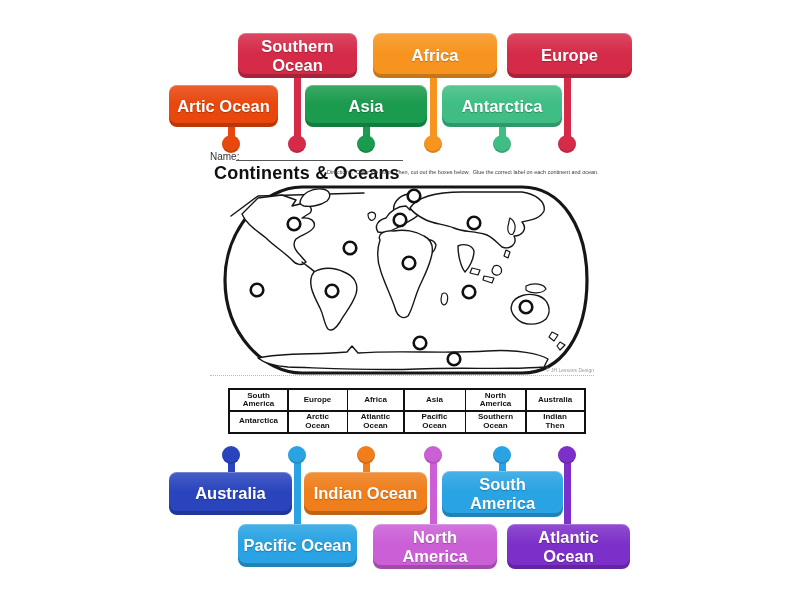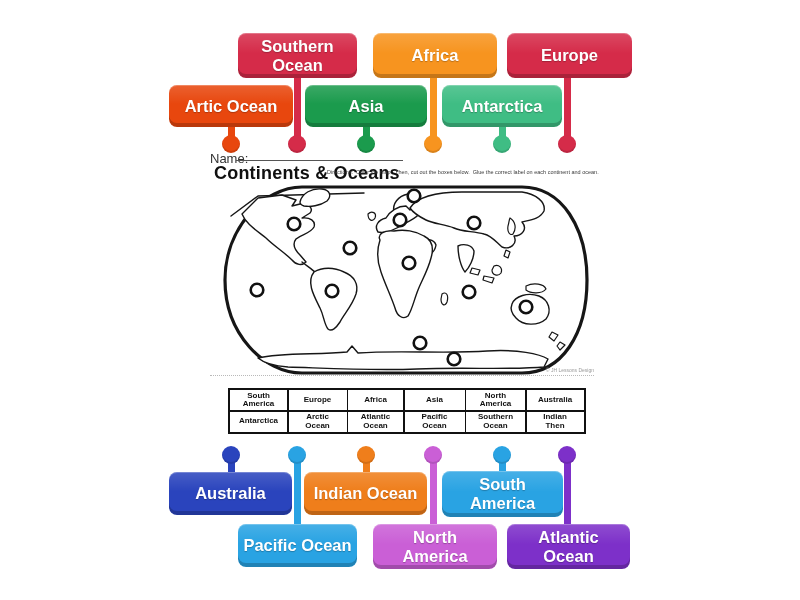--- a/index.html
+++ b/index.html
@@ -11,21 +11,21 @@
   .dot{position:absolute;width:18px;height:18px;border-radius:50%;
        box-shadow:inset 0 -2px 0 rgba(0,0,0,.12);z-index:3;}
   .pill{position:absolute;border-radius:8px;color:#fff;font-weight:700;font-size:16.5px;
         line-height:19px;display:flex;align-items:center;justify-content:center;
         text-align:center;white-space:pre-line;z-index:2;padding:1px 2px;box-sizing:border-box;
         background-image:linear-gradient(rgba(255,255,255,.14),rgba(255,255,255,0) 45%);
         box-shadow:inset 0 -4px 0 rgba(0,0,0,.20), inset 0 1px 0 rgba(255,255,255,.25);
         text-shadow:0 1px 1px rgba(0,0,0,.25);cursor:pointer;}
 
   
-  .name-label{position:absolute;left:210px;top:151px;font-size:13px;color:#333;}
+  .name-label{position:absolute;left:210px;top:151px;font-size:10px;color:#333;}
   .name-line{position:absolute;left:236px;top:160px;width:167px;height:1px;background:#555;}
   .ws-title{position:absolute;left:214px;top:163px;font-size:18px;font-weight:700;
             letter-spacing:.2px;color:#101010;}
   .directions{position:absolute;left:327px;top:169px;width:268px;font-size:5.5px;
               color:#3a3a3a;white-space:pre;}
   .map-wrap{position:absolute;left:222px;top:184px;width:368px;height:192px;}
   .cut-line{position:absolute;left:210px;top:375px;width:384px;height:0;
             border-top:1.5px dotted #b9b9b9;}
   .credit{position:absolute;left:530px;top:367px;width:64px;text-align:right;
           font-size:5px;color:#999;}
@@ -48,21 +48,21 @@
   <div class="stem" style="left: 498.5px; top: 121px; height: 25px; background-color: rgb(63, 189, 132);"></div>
   <div class="stem" style="left: 563.5px; top: 72px; height: 74px; background-color: rgb(213, 43, 73);"></div>
 
   <div class="stem" style="left: 227.5px; top: 453px; height: 25px; background-color: rgb(42, 68, 189);"></div>
   <div class="stem" style="left: 293.5px; top: 453px; height: 77px; background-color: rgb(41, 163, 227);"></div>
   <div class="stem" style="left: 362.5px; top: 453px; height: 25px; background-color: rgb(239, 126, 27);"></div>
   <div class="stem" style="left: 429.5px; top: 453px; height: 77px; background-color: rgb(202, 95, 214);"></div>
   <div class="stem" style="left: 498.5px; top: 453px; height: 24px; background-color: rgb(41, 163, 227);"></div>
   <div class="stem" style="left: 563.5px; top: 453px; height: 77px; background-color: rgb(125, 48, 201);"></div>
 
-  <div class="pill" style="left: 169px; top: 85px; width: 124px; height: 42px; background-color: rgb(232, 71, 14);">Artic Ocean</div>
+  <div class="pill" style="left: 169px; top: 85px; width: 109px; height: 42px; background-color: rgb(232, 71, 14);">Artic Ocean</div>
   <div class="pill" style="left: 238px; top: 33px; width: 119px; height: 45px; background-color: rgb(213, 43, 73);">Southern
 Ocean</div>
   <div class="pill" style="left: 305px; top: 85px; width: 122px; height: 42px; background-color: rgb(27, 155, 77);">Asia</div>
   <div class="pill" style="left: 373px; top: 33px; width: 124px; height: 45px; background-color: rgb(247, 148, 31);">Africa</div>
   <div class="pill" style="left: 442px; top: 85px; width: 120px; height: 42px; background-color: rgb(63, 189, 132);">Antarctica</div>
   <div class="pill" style="left: 507px; top: 33px; width: 125px; height: 45px; background-color: rgb(213, 43, 73);">Europe</div>
 
   <div class="pill" style="left: 169px; top: 472px; width: 123px; height: 43px; background-color: rgb(42, 68, 189);">Australia</div>
   <div class="pill" style="left: 238px; top: 524px; width: 119px; height: 43px; background-color: rgb(41, 163, 227);">Pacific Ocean</div>
   <div class="pill" style="left: 304px; top: 472px; width: 123px; height: 43px; background-color: rgb(239, 126, 27);">Indian Ocean</div>

